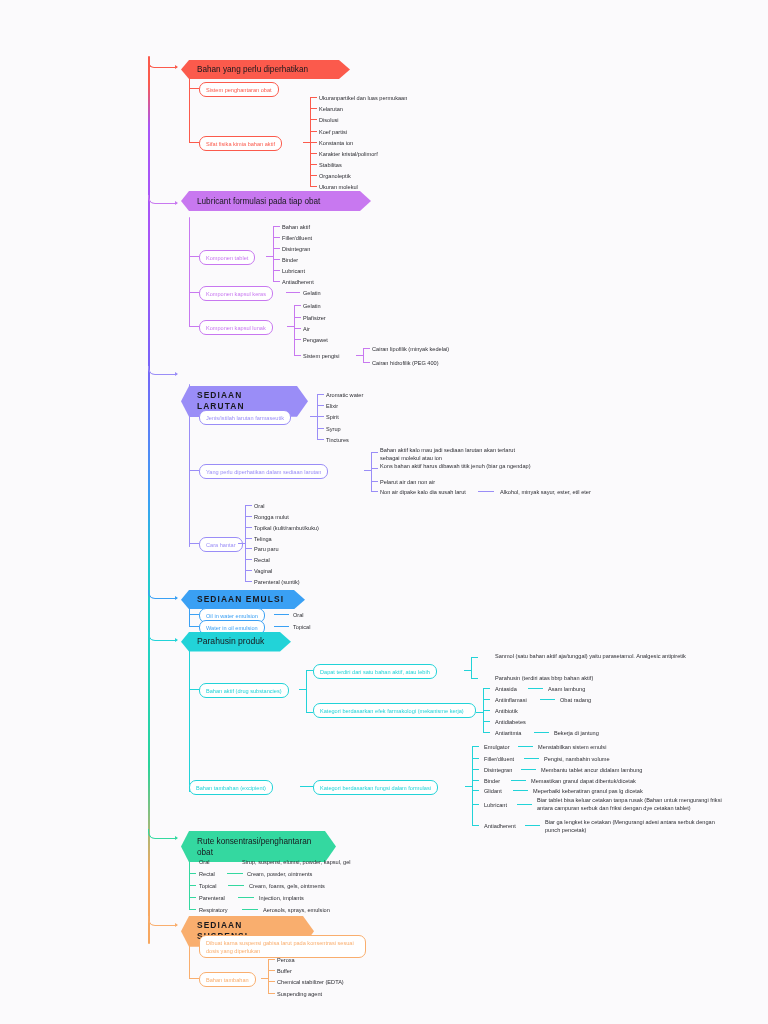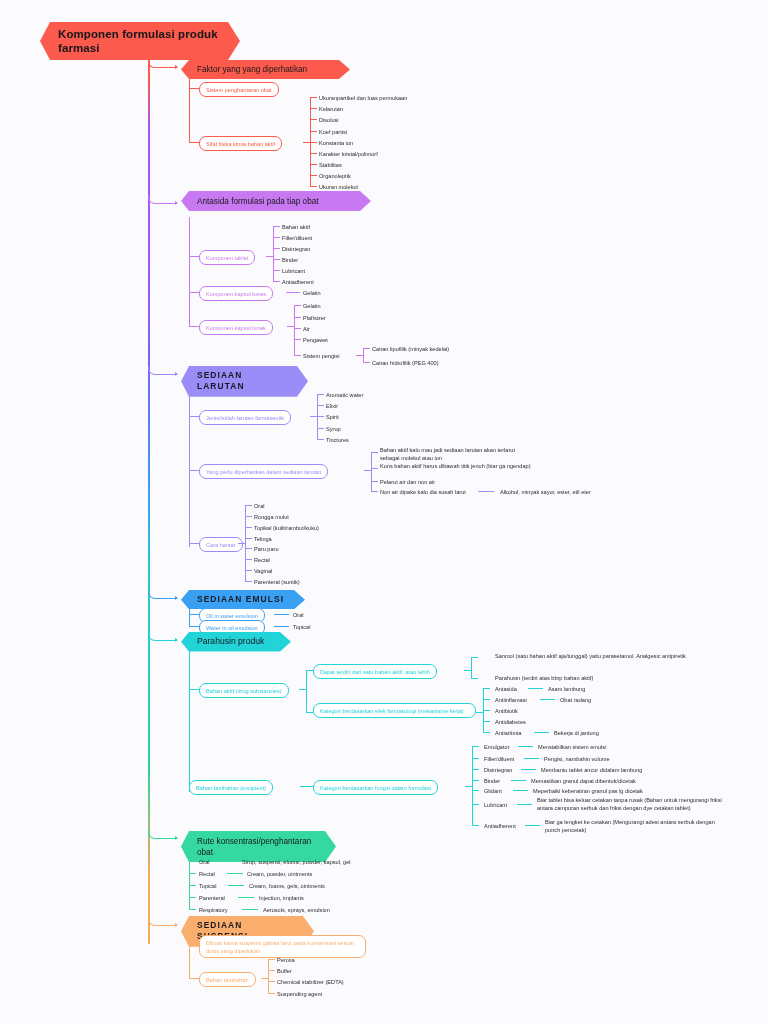--- a/index.html
+++ b/index.html
@@ -90,30 +90,27 @@
     border-left: 1px solid currentColor;
     border-bottom: 1px solid currentColor;
     border-bottom-left-radius: 7px;
   }
 </style>
 </head>
 <body>
 
 <div id="canvas">
 
-  <div class="root-node">
-    <span>Komponen formulasi produk farmasi</span>
-  </div>
   <div class="trunk"></div>
 
   <div style="color:#fb5a4c">
     <div class="elbow" style="left:148px; top:62px; width:29px; height:6px;"></div>
     <div class="arrow" style="left:175px; top:65.4px; color:#fb5a4c;"></div>
     <div class="branch-head" style="left:181px; top:60px; width:169px; background:#fb5a4c;">
-      <span>Faktor yang yang diperhatikan</span>
+      <span>Bahan yang perlu diperhatikan</span>
     </div>
 
     <div class="spine" style="left:189px; top:77px; height:66px; background:#fb5a4c;"></div>
     <div class="h" style="left:189px; top:88px; width:10px; background:#fb5a4c;"></div>
     <div class="h" style="left:189px; top:142px; width:10px; background:#fb5a4c;"></div>
 
     <div class="node" style="left:199px; top:82px; color:#fb5a4c;">
       <span>Sistem penghantaran obat</span>
     </div>
     <div class="node" style="left:199px; top:136px; color:#fb5a4c;">
@@ -141,21 +138,21 @@
     <div class="leaf" style="left:319px; top:150px;">Karakter kristal/polimorf</div>
     <div class="leaf" style="left:319px; top:161px;">Stabilitas</div>
     <div class="leaf" style="left:319px; top:172px;">Organoleptik</div>
     <div class="leaf" style="left:319px; top:183px;">Ukuran molekul</div>
   </div>
 
   <div style="color:#c878f0">
     <div class="elbow" style="left:148px; top:195px; width:29px; height:9px;"></div>
     <div class="arrow" style="left:175px; top:201.4px; color:#c878f0;"></div>
     <div class="branch-head" style="left:181px; top:191px; width:190px; background:#c878f0; align-items:flex-start; padding-top:5px;">
-      <span>Antasida formulasi pada tiap obat</span>
+      <span>Lubricant formulasi pada tiap obat</span>
     </div>
 
     <div class="spine" style="left:189px; top:217px; height:110px; background:#c878f0;"></div>
     <div class="h" style="left:189px; top:256px; width:10px; background:#c878f0;"></div>
     <div class="h" style="left:189px; top:292px; width:10px; background:#c878f0;"></div>
     <div class="h" style="left:189px; top:326px; width:10px; background:#c878f0;"></div>
 
     <div class="node" style="left:199px; top:250px; color:#c878f0;">
       <span>Komponen tablet</span>
     </div>
@@ -201,21 +198,21 @@
     <div class="spine" style="left:363px; top:348px; height:14px; background:#c878f0;"></div>
     <div class="h" style="left:363px; top:348px; width:7px; background:#c878f0;"></div>
     <div class="h" style="left:363px; top:362px; width:7px; background:#c878f0;"></div>
     <div class="leaf" style="left:372px; top:345px;">Cairan lipofilik (minyak kedelai)</div>
     <div class="leaf" style="left:372px; top:359px;">Cairan hidrofilik (PEG 400)</div>
   </div>
 
   <div style="color:#9a8df7">
     <div class="elbow" style="left:148px; top:366px; width:29px; height:9px;"></div>
     <div class="arrow" style="left:175px; top:372.4px; color:#9a8df7;"></div>
-    <div class="branch-head caps" style="left:181px; top:366px; width:127px; background:#9a8df7;">
+    <div class="branch-head caps" style="left:181px; top:386px; width:127px; background:#9a8df7;">
       <span>SEDIAAN LARUTAN</span>
     </div>
 
     <div class="spine" style="left:189px; top:384px; height:163px; background:#9a8df7;"></div>
     <div class="h" style="left:189px; top:416px; width:10px; background:#9a8df7;"></div>
     <div class="h" style="left:189px; top:470px; width:10px; background:#9a8df7;"></div>
     <div class="h" style="left:189px; top:543px; width:10px; background:#9a8df7;"></div>
 
     <div class="node" style="left:199px; top:410px; color:#9a8df7;">
       <span>Jenis/istilah larutan farmaseutik</span>

